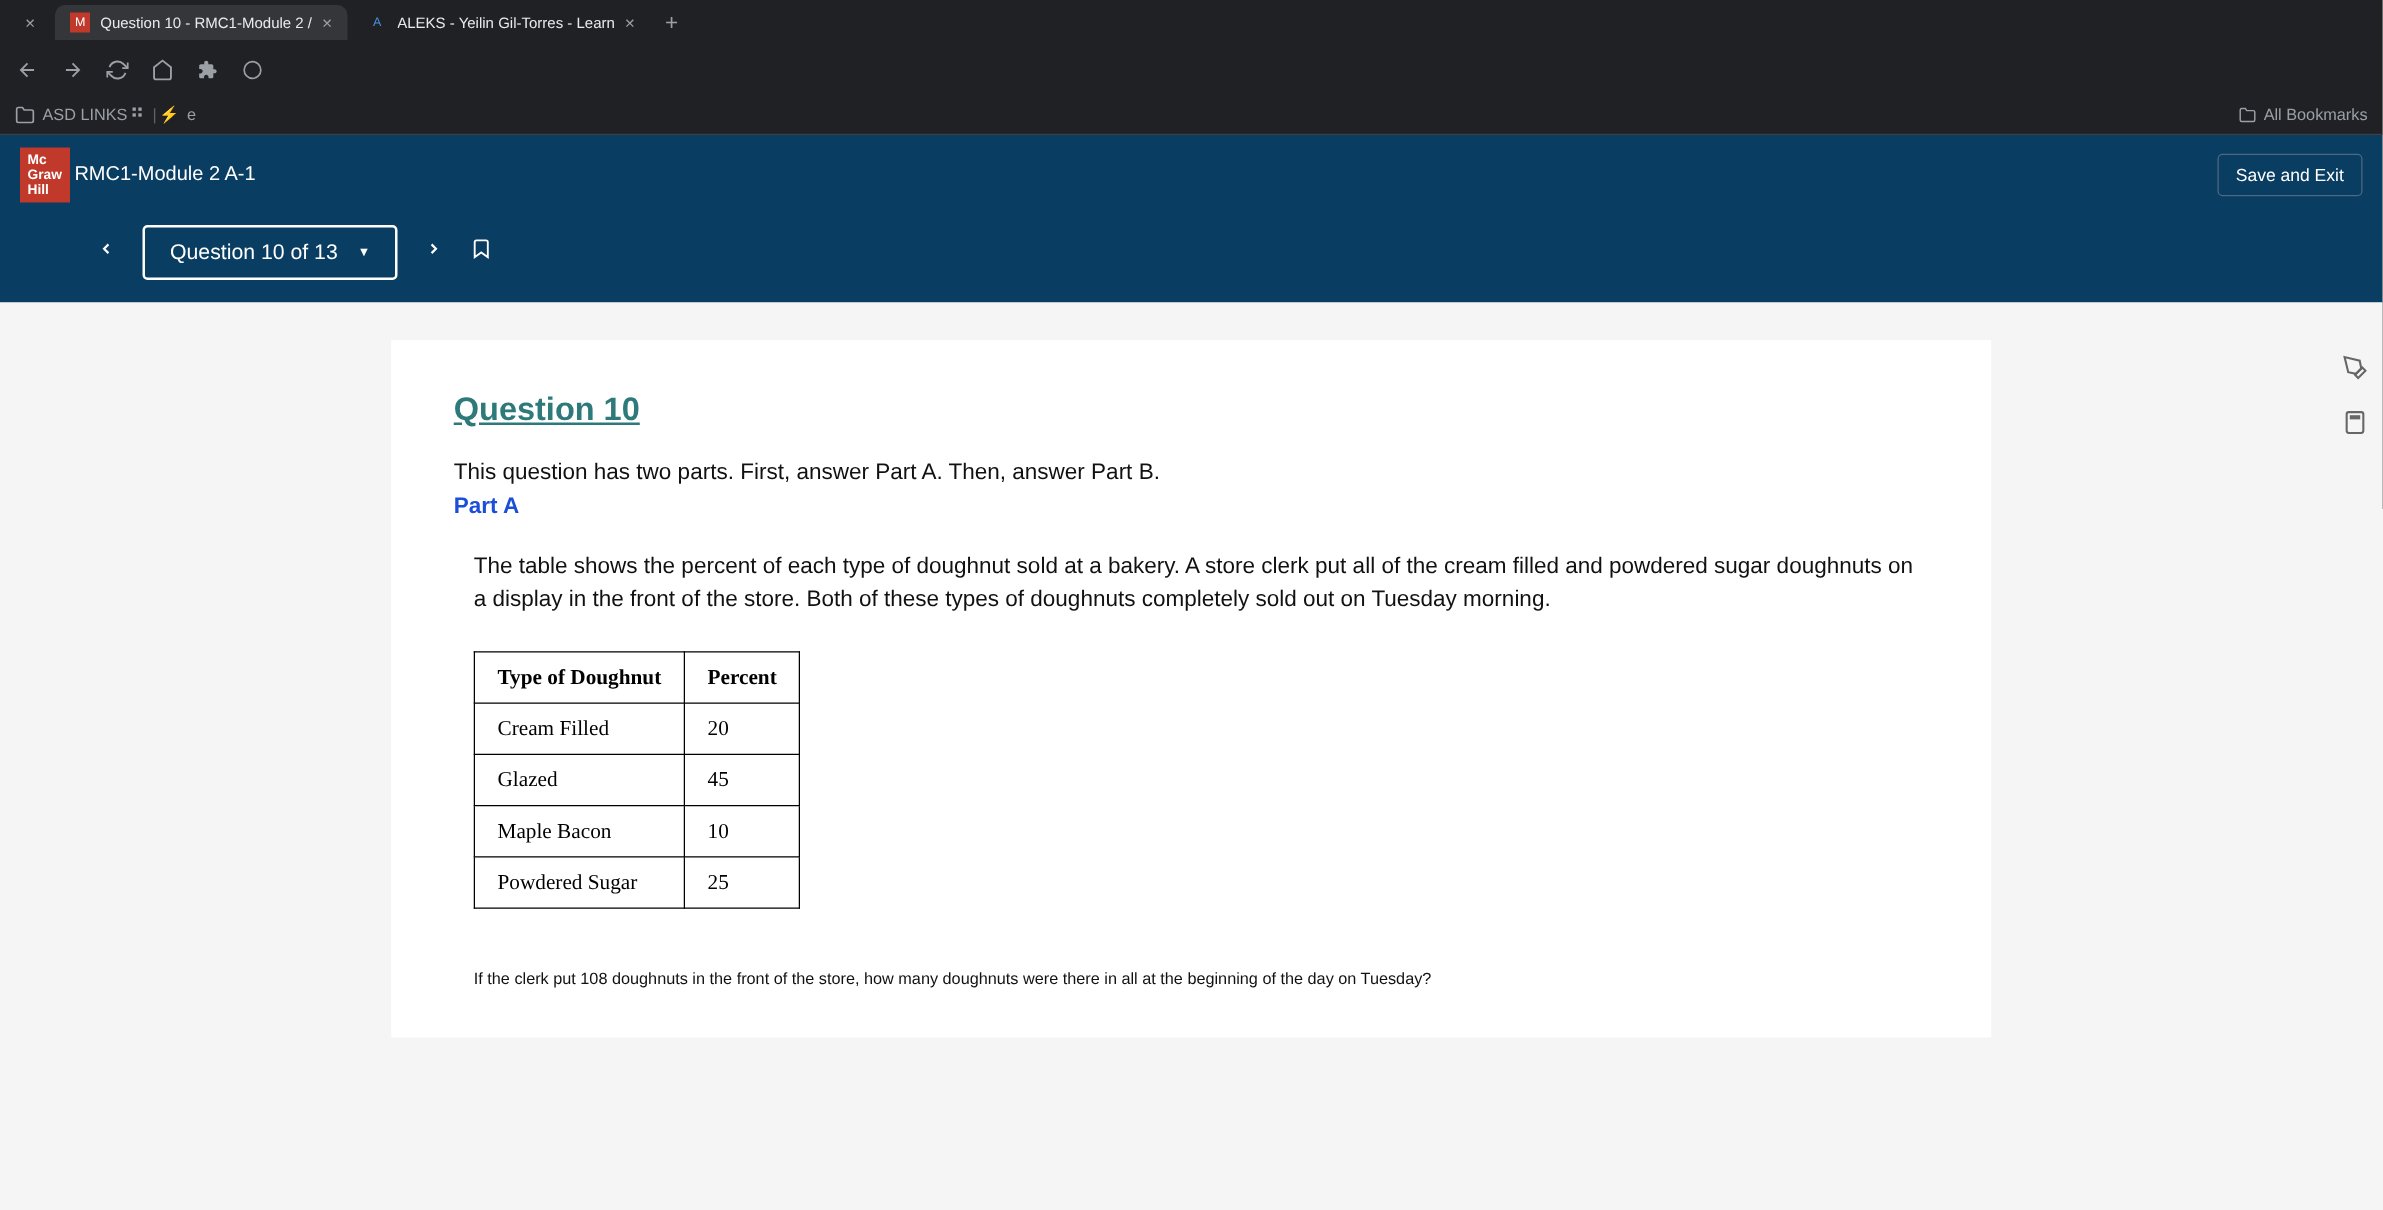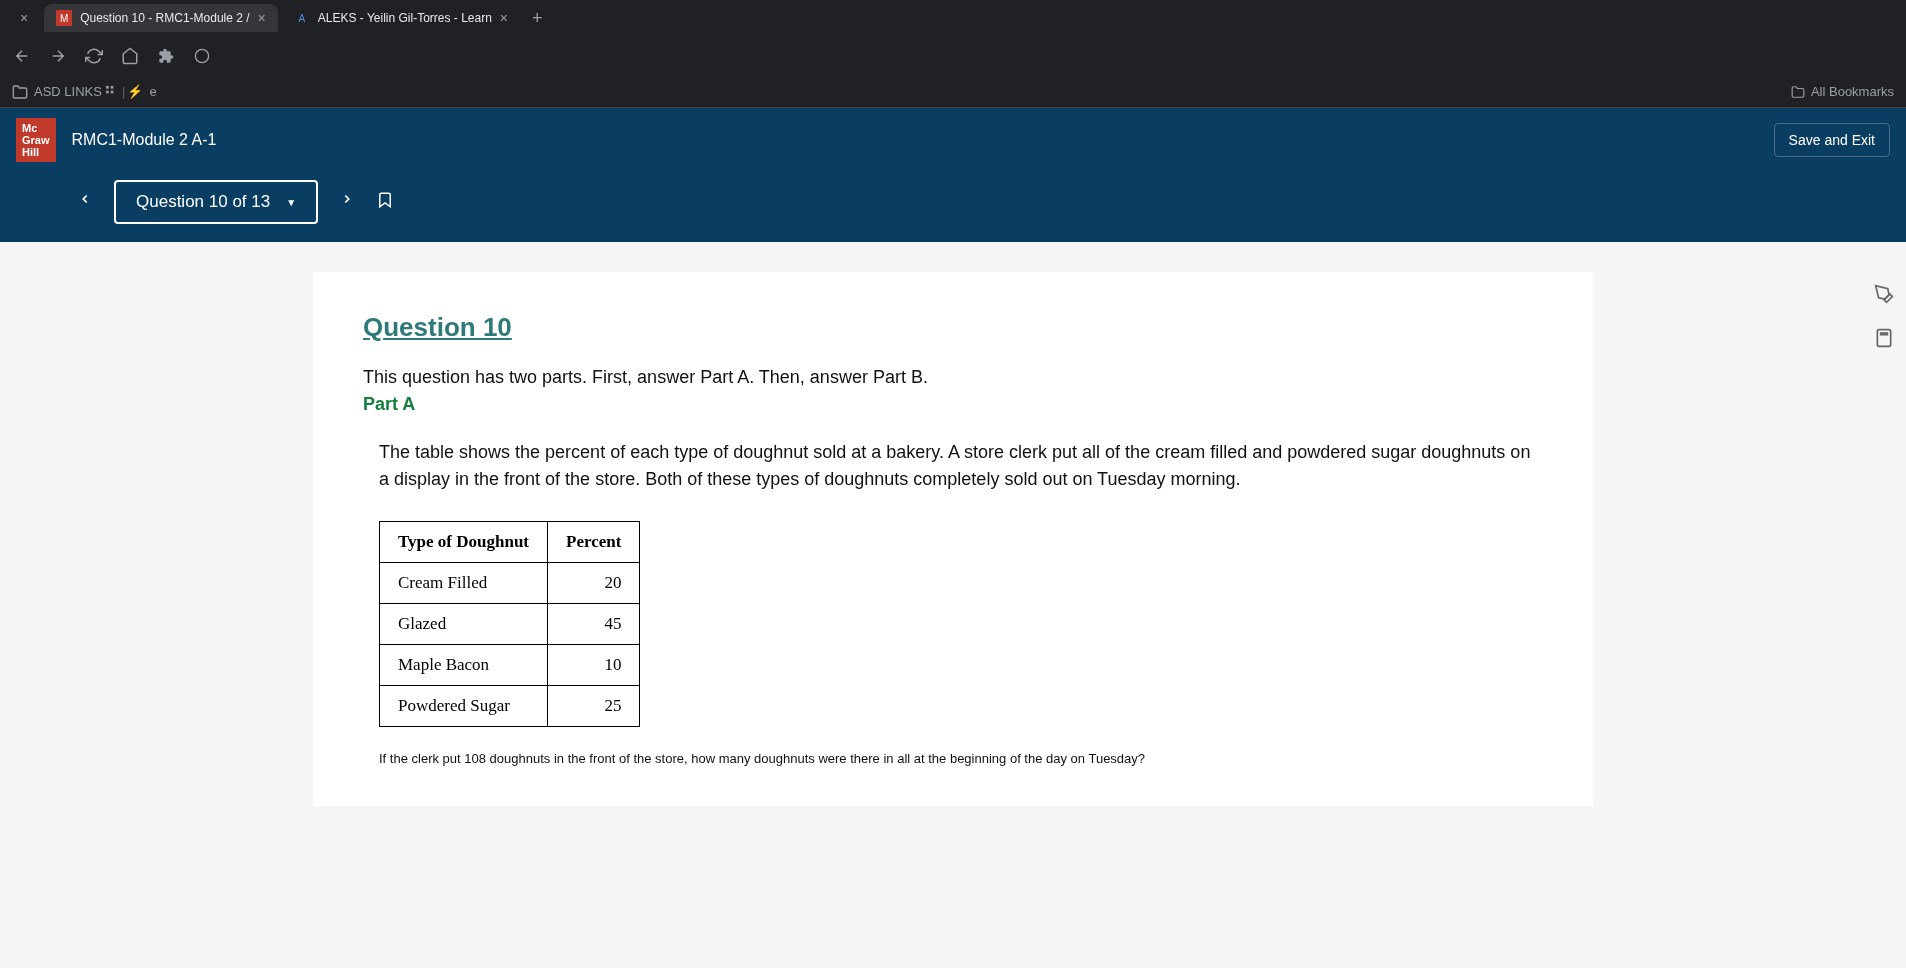--- a/index.html
+++ b/index.html
@@ -21,43 +21,43 @@
     .address-icon { font-size: 12px; }
     .address-url { flex: 1; white-space: nowrap; overflow: hidden; }
     .toolbar-icons { display: flex; gap: 8px; align-items: center; }
     
     .bookmarks-bar { display: flex; align-items: center; height: 32px; padding: 0 12px; gap: 2px; font-size: 13px; color: #9aa0a6; border-bottom: 1px solid #3c4043; }
     .bookmark-item { display: flex; align-items: center; gap: 6px; cursor: pointer; }
     .bookmark-right { margin-left: auto; display: flex; align-items: center; gap: 8px; }
     
     .app-content { background: #fff; height: calc(100vh - 108px); display: flex; flex-direction: column; }
     
-    .app-header { background: #0a3d62; color: #fff; display: flex; align-items: center; padding: 10px 16px; gap: 16px; }
+    .app-header { background: #0a3d62; color: #fff; display: flex; align-items: center; padding: 10px 16px; gap: 4px; }
     .logo { background: #c0392b; color: #fff; padding: 4px 6px; font-size: 11px; font-weight: bold; line-height: 1.1; }
     .module-title { font-size: 16px; font-weight: 500; flex: 1; }
     .save-exit { border: 1px solid #4a6a85; padding: 8px 14px; border-radius: 4px; font-size: 14px; cursor: pointer; }
     
     .question-nav { background: #0a3d62; display: flex; align-items: center; padding: 8px 70px 18px; gap: 14px; }
     .nav-arrow { color: #fff; font-size: 22px; cursor: pointer; padding: 4px 8px; }
     .question-select { background: transparent; border: 2px solid #fff; color: #fff; padding: 10px 20px; border-radius: 4px; font-size: 17px; display: flex; align-items: center; gap: 16px; cursor: pointer; }
     .dropdown-arr { font-size: 10px; }
     .bookmark-icon { color: #fff; font-size: 20px; cursor: pointer; }
     
     .question-area { background: #f5f5f5; flex: 1; overflow-y: auto; padding: 30px 20px; position: relative; }
     .question-content { background: #fff; max-width: 1280px; margin: 0 auto; padding: 40px 50px; }
     .q-title { color: #2e7a7a; font-size: 26px; font-weight: bold; margin-bottom: 24px; text-decoration: underline; }
     .q-intro { font-size: 18px; color: #111; margin-bottom: 6px; }
-    .part-label { font-size: 18px; font-weight: bold; color: #15803d; margin-bottom: 24px; }
+    .part-label { font-size: 18px; font-weight: bold; color: #1d4ed8; margin-bottom: 24px; }
     .q-text { font-size: 18px; color: #111; line-height: 1.5; margin-bottom: 28px; padding-left: 16px; }
     
-    .data-table { border-collapse: collapse; margin-left: 16px; margin-bottom: 24px; }
+    .data-table { border-collapse: collapse; margin-left: 16px; margin-bottom: 48px; }
     .data-table th, .data-table td { border: 1px solid #000; padding: 10px 18px; font-size: 17px; text-align: left; }
     .data-table th { font-weight: bold; font-family: Georgia, serif; }
     .data-table td { font-family: Georgia, serif; }
-    .data-table td:nth-child(2), .data-table th:nth-child(2) { text-align: right; }
+    .data-table td:nth-child(2), .data-table th:nth-child(2) { text-align: left; }
     
     .q-followup { font-size: 13px; color: #111; padding-left: 16px; }
     
     .side-tools { position: absolute; right: 10px; top: 40px; display: flex; flex-direction: column; gap: 20px; }
     .tool-icon { width: 24px; height: 24px; color: #666; cursor: pointer; display: flex; align-items: center; justify-content: center; }
   </style>
 </head>
 <body>
 
 <div class="browser-chrome">

